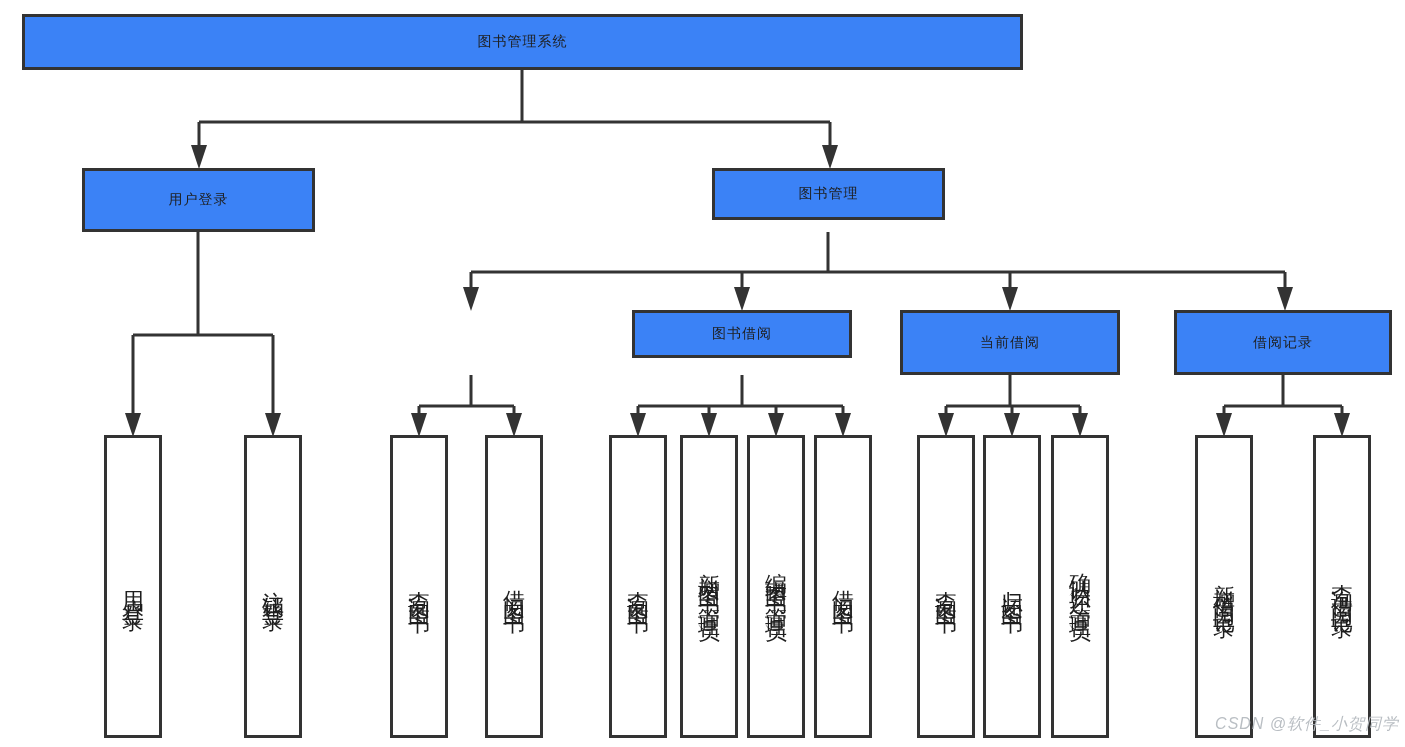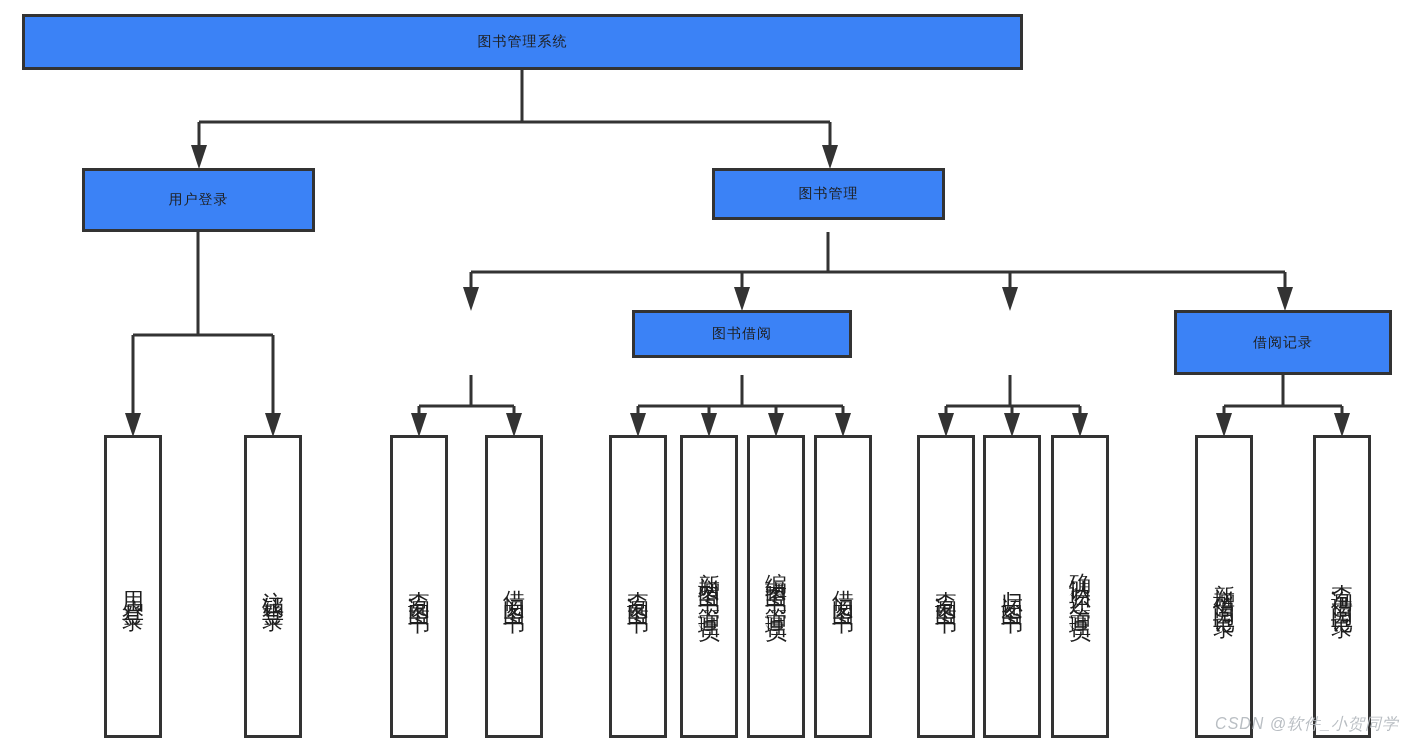--- a/index.html
+++ b/index.html
@@ -88,20 +88,21 @@
         <polygon points="1334,413 1350,413 1342,437"></polygon>
       </g>
   </svg>
 
   <div class="hbox" style="left:22px;top:14px;width:1001px;height:56px">图书管理系统</div>
 
   <div class="hbox" style="left:82px;top:168px;width:233px;height:64px">用户登录</div>
   <div class="hbox" style="left:712px;top:168px;width:233px;height:52px">图书管理</div>
 
   <div class="hbox" style="left:632px;top:310px;width:220px;height:48px">图书借阅</div>
+  <div class="hbox" style="left:900px;top:310px;width:220px;height:65px">当前借阅</div>
   <div class="hbox" style="left:1174px;top:310px;width:218px;height:65px">借阅记录</div>
 
   <div class="leaf" style="left:104px">
     <span class="vlabel">用户登录</span>
   </div>
   <div class="leaf" style="left:244px">
     <span class="vlabel">注销登录</span>
   </div>
 
   <div class="leaf" style="left:390px">

